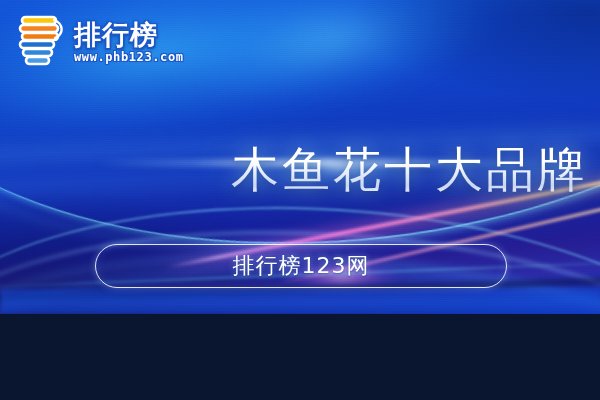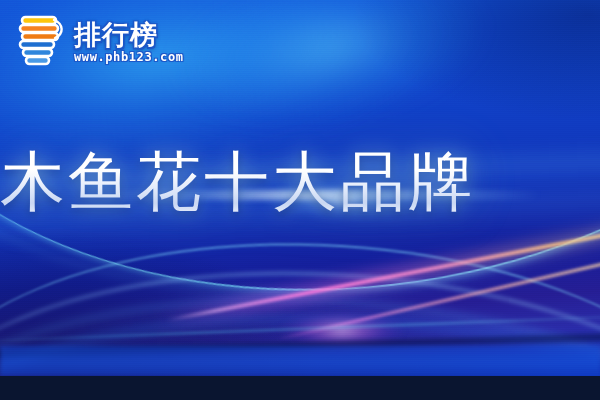--- a/index.html
+++ b/index.html
@@ -7,21 +7,21 @@
     padding: 0;
     background: #0a1530;
   }
   body {
     font-family: "Liberation Sans", sans-serif;
   }
 
   .banner {
     position: relative;
     width: 600px;
-    height: 376px;
+    height: 314px;
     overflow: hidden;
     background: #0d3cc0;
   }
 
   
   .bg-base {
     position: absolute;
     inset: 0;
     background:
       linear-gradient(175deg,
@@ -380,24 +380,24 @@
        1px  1px 0 #1c57c8,
        0 0 2px rgba(20,70,180,0.85);
   }
 
   
   .headline {
     position: absolute;
     left: 0;
     right: 12px;
     top: 138px;
-    text-align: left;
+    text-align: right;
     z-index: 9;
     font-family: "DejaVu Sans", "Liberation Sans", sans-serif;
-    font-size: 65px;
+    font-size: 48px;
     font-weight: 400;
     letter-spacing: 3px;
     color: #ffffff;
     background: linear-gradient(to bottom,
       #ffffff 0%, #ffffff 36%, #e4ecfb 56%, #c9d7f2 74%, #f2f6ff 92%, #ffffff 100%);
     -webkit-background-clip: text;
     background-clip: text;
     -webkit-text-fill-color: transparent;
     filter:
       drop-shadow(0 0 10px rgba(140,200,255,0.75))
@@ -478,14 +478,17 @@
       </svg>
     </span>
     <span class="logo-text">
       <span class="logo-cn">排行榜</span>
       <span class="logo-url">www.phb123.com</span>
     </span>
   </div>
 
   <div class="headline">木鱼花十大品牌</div>
 
+  <div class="subtitle-box">
+    <span class="subtitle-text">排行榜123网</span>
+  </div>
 
 </div>
 
 </body></html>

